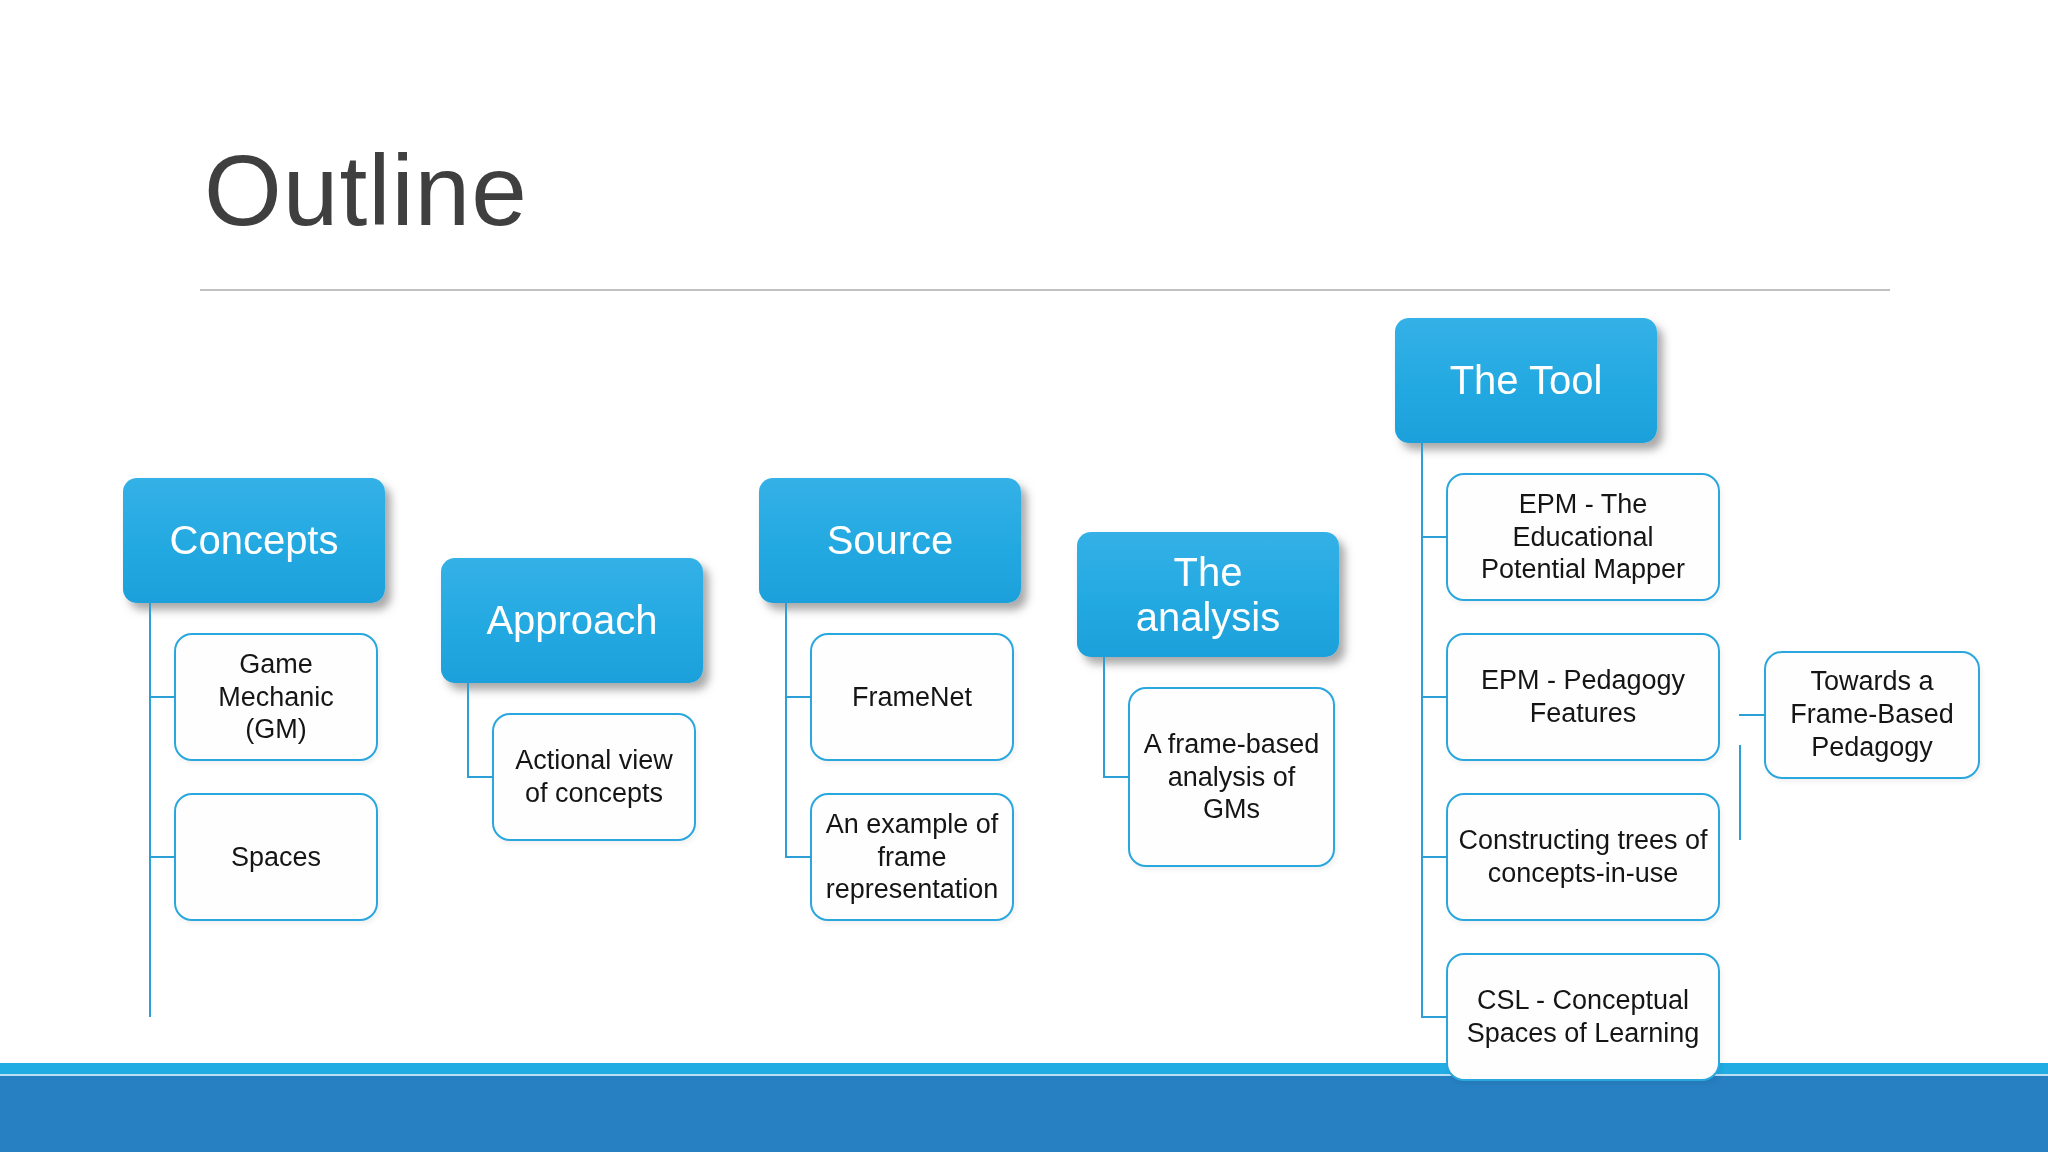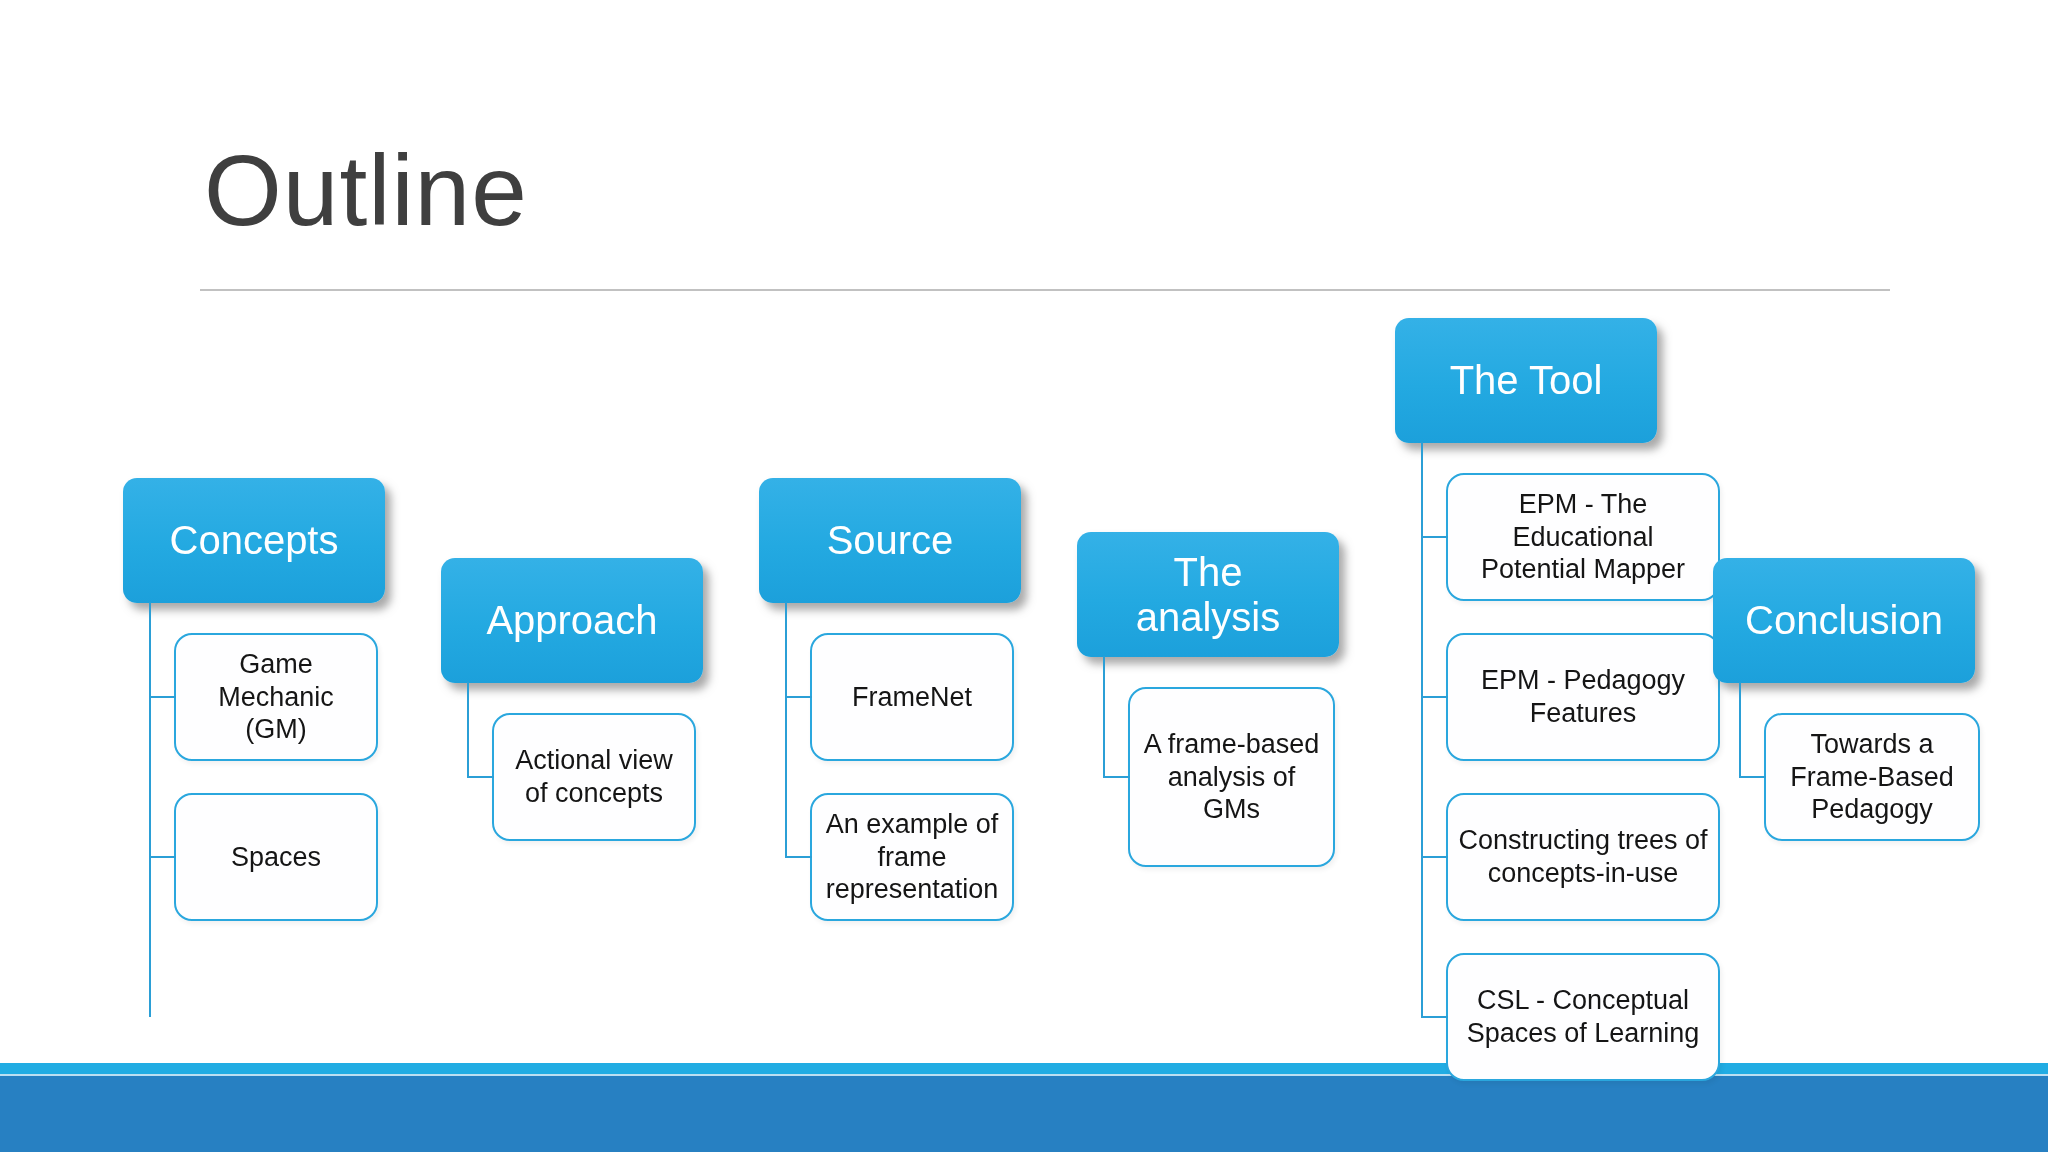--- a/index.html
+++ b/index.html
@@ -147,21 +147,20 @@
           <div class="child">
             <span>Constructing trees of concepts-in-use</span>
           </div>
           <div class="child">
             <span>CSL - Conceptual Spaces of Learning</span>
           </div>
         </div>
   </div>
 
   <div class="column col-5">
-    <div class="header">Conclusion</div>
     <div class="vline" style="height: 95px;"></div>
     <div class="children">
           <div class="child">
             <span>Towards a Frame-Based Pedagogy</span>
           </div>
         </div>
   </div>
 </div>
   <div class="footer-stripe"></div>
   <div class="footer-band"></div>

